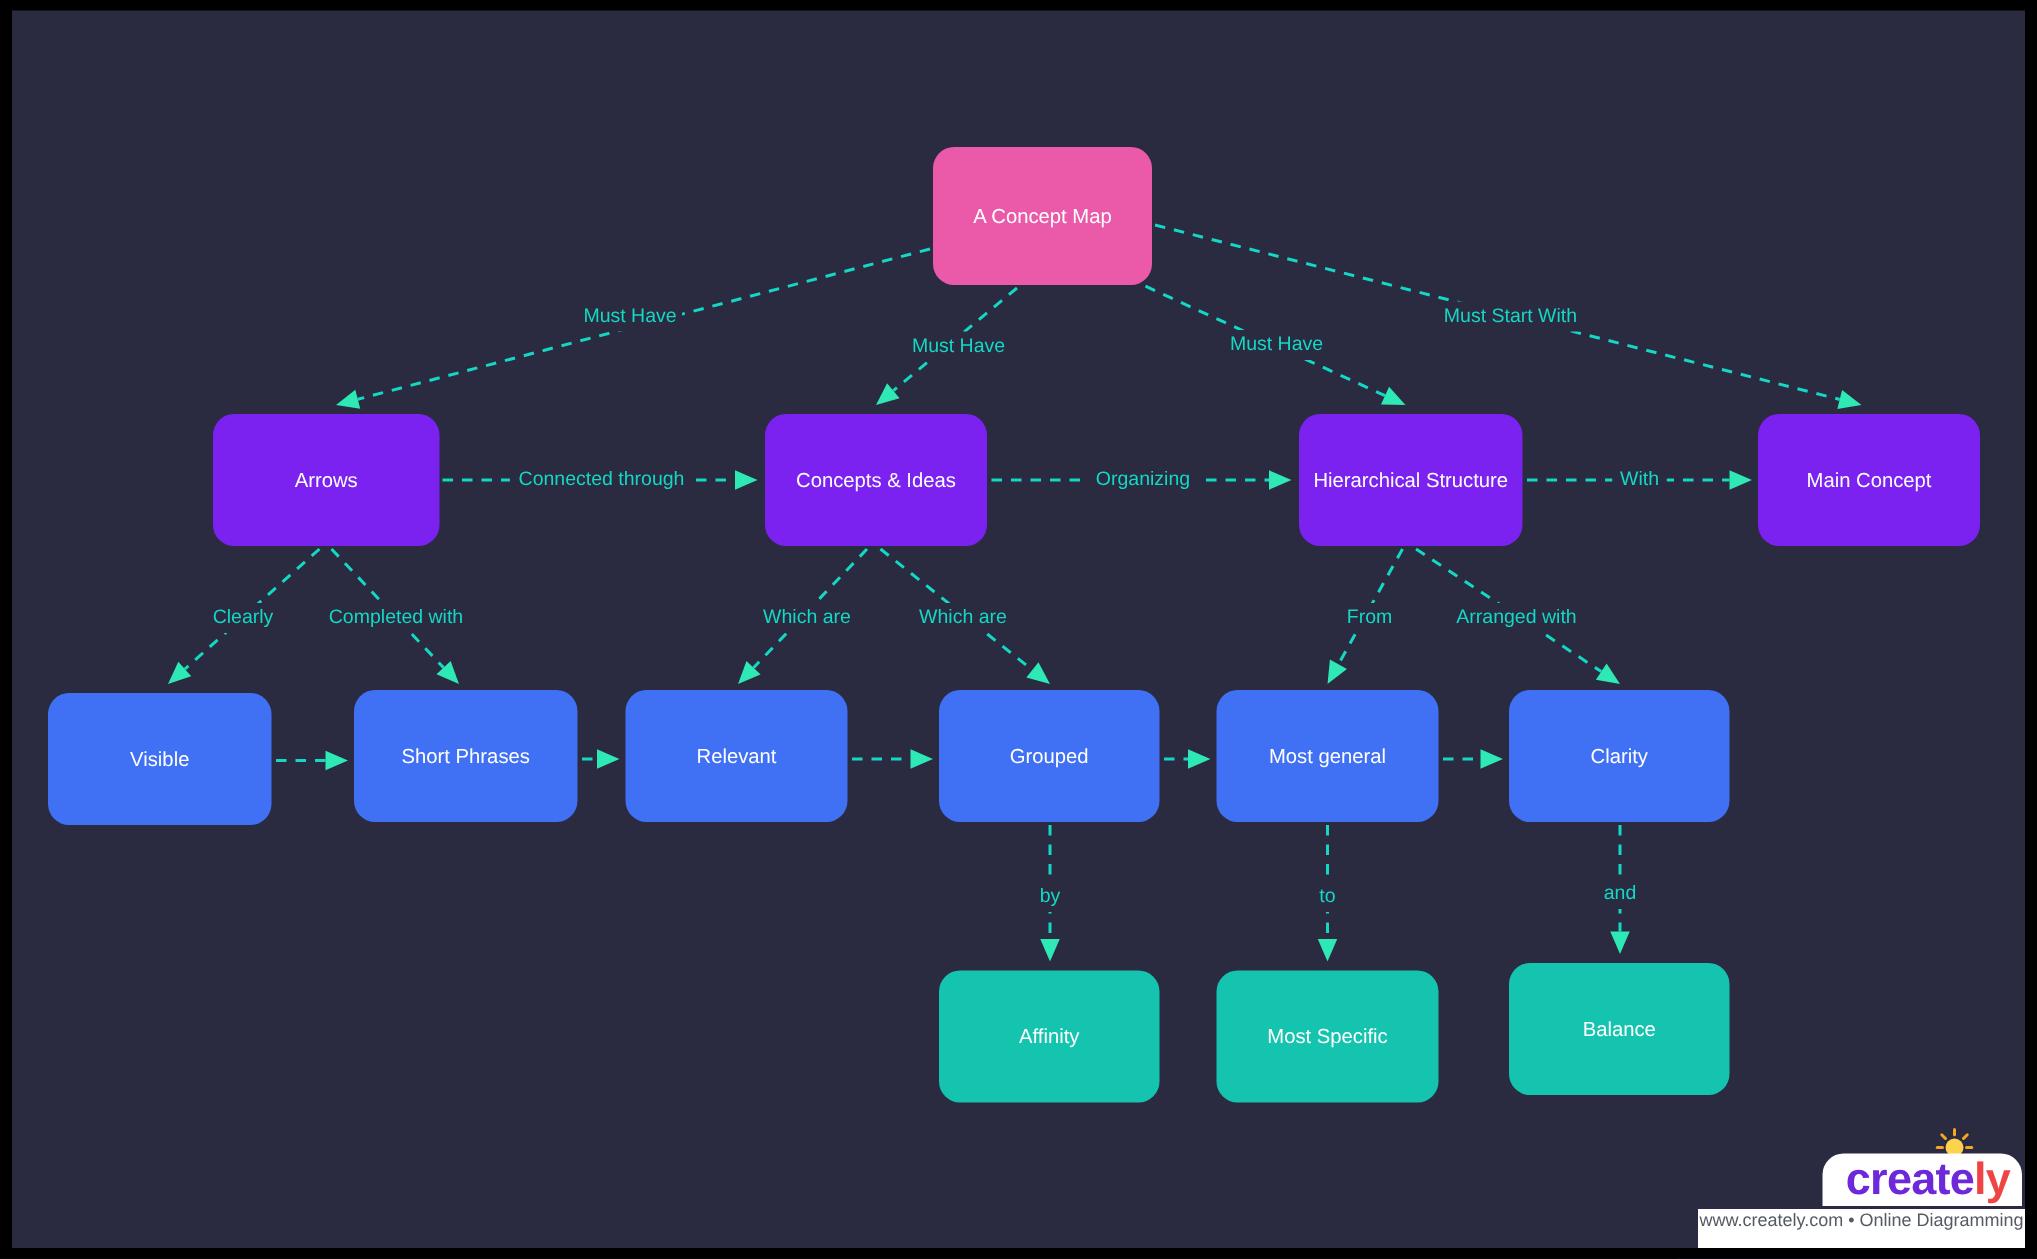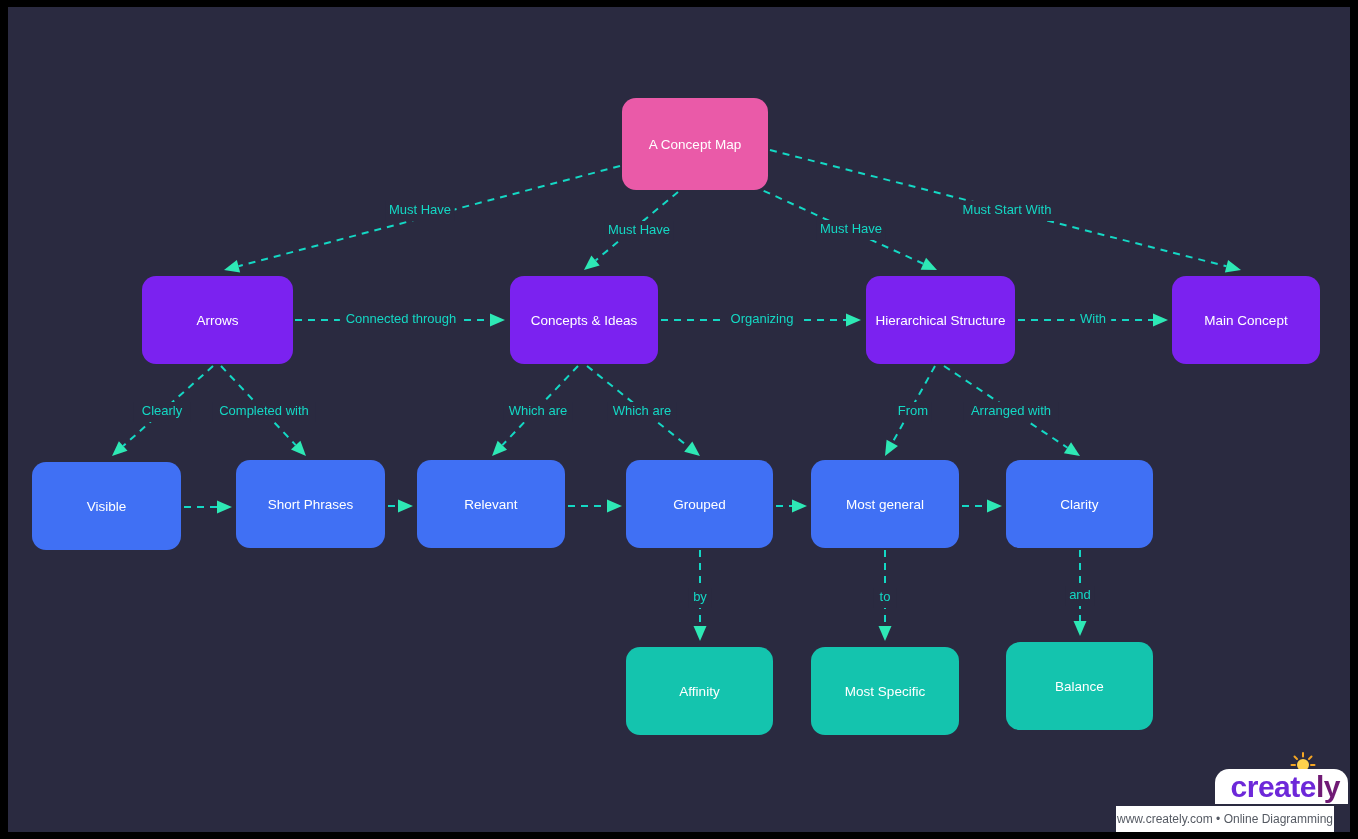--- a/index.html
+++ b/index.html
@@ -83,27 +83,26 @@
   }
   #wm-logo {
     font-family: "Liberation Sans", sans-serif;
     font-size: 30px;
     font-weight: bold;
     letter-spacing: -0.5px;
     line-height: 1;
   }
   #wm-bar {
     position: absolute;
-    right: 16px;
+    right: 0px;
     bottom: 0px;
     width: 218px;
     height: 26px;
     background: #ffffff;
     display: flex;
-    align-items: center;
     justify-content: center;
   }
   #wm-bar span {
     font-family: "Liberation Sans", sans-serif;
     font-size: 12px;
     color: #555a63;
     white-space: nowrap;
   }
   #wm-bulb {
     position: absolute;
@@ -308,21 +307,21 @@
             <line x1="21.5" y1="4.5" x2="19" y2="7"></line>
             <line x1="1.5" y1="13" x2="5" y2="13"></line>
             <line x1="24.5" y1="13" x2="21" y2="13"></line>
           </g>
           <circle cx="13" cy="13" r="6" fill="#ffd24d"></circle>
           <rect x="10.5" y="18" width="5" height="4" rx="1" fill="#f5a623"></rect>
         </svg>
       </div>
       <div id="wm-logo-wrap">
         <span id="wm-logo">
-          <span style="color:#6d28d9">create</span><span style="color:#701a75">ly</span>
+          <span style="color:#6d28d9">create</span><span style="color:#ef4444">ly</span>
         </span>
       </div>
       <div id="wm-bar">
         <span>www.creately.com • Online Diagramming</span>
       </div>
     </div>
   </div>
 </div>
 
 </body></html>

